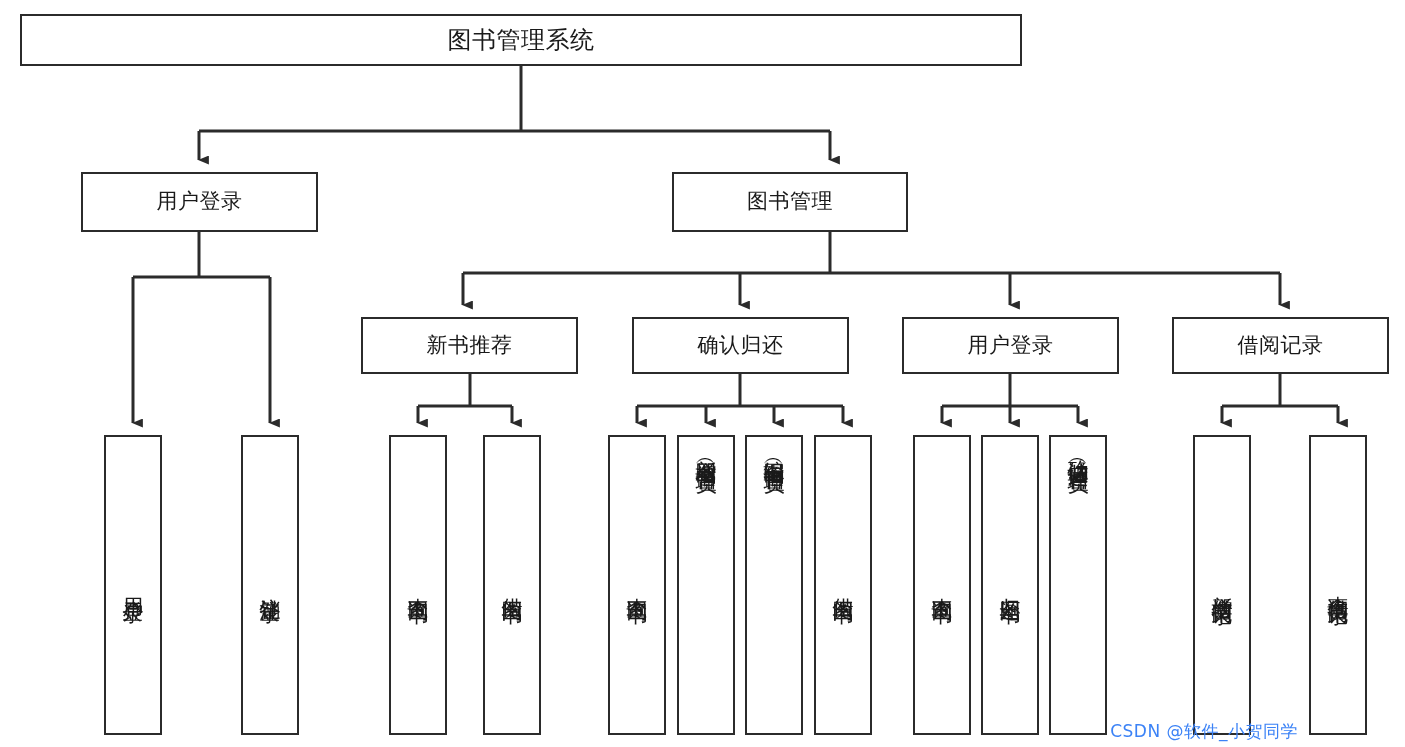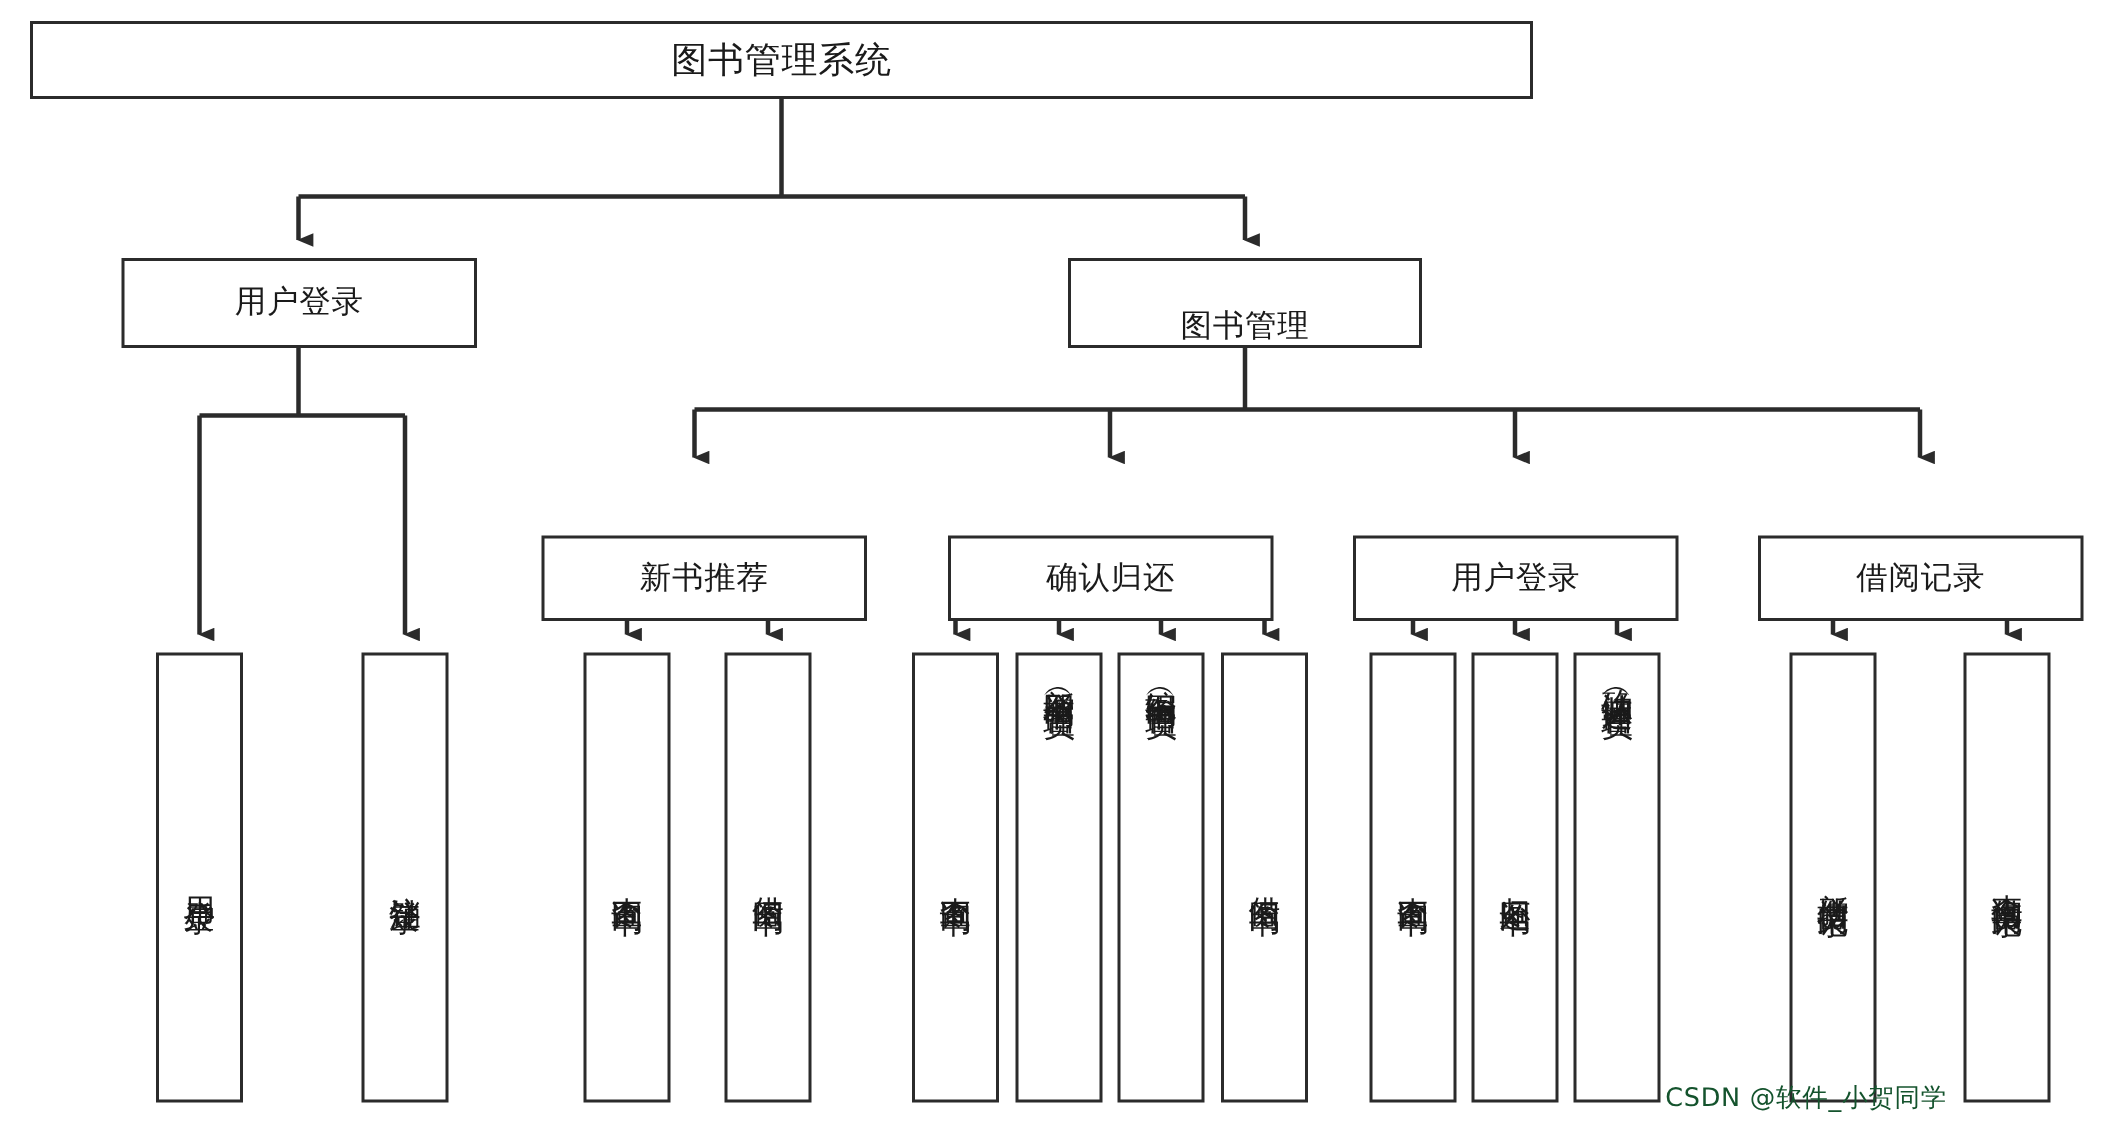--- a/index.html
+++ b/index.html
@@ -10,29 +10,29 @@
 
   .node{position:absolute;box-sizing:border-box;background:#ffffff;
         border:2px solid #2b2b2b;display:flex;align-items:center;justify-content:center;
         color:#1a1a1a;}
   .node .lbl{display:block;text-align:center;line-height:1.12;letter-spacing:.5px;}
 
   
   .h-node .lbl{writing-mode:horizontal-tb;}
   .node-root{font-size:24px;}
   .node-l1{font-size:21px;}
-  .node-l2{font-size:21px;margin-top:40px;}
+  .node-l2{font-size:21px;}
 
   
   .v-node{align-items:flex-start;justify-content:center;padding-top:6px;}
   .v-node.centerv{align-items:center;padding-top:0;}
   .v-node .lbl{writing-mode:vertical-rl;text-orientation:upright;
                font-size:21px;line-height:1.05;letter-spacing:2px;}
 
-  .watermark{position:absolute;right:8px;bottom:4px;font-size:17px;color:#14532d;
+  .watermark{position:absolute;right:8px;bottom:4px;font-size:17px;color:#3b82f6;
              letter-spacing:.5px;white-space:nowrap;}
 </style>
 </head>
 <body>
 
 <div id="stage">
 
   <svg class="edges" viewBox="0 0 1405 747" xmlns="http://www.w3.org/2000/svg">
     <defs>
       <marker id="arw" viewBox="0 0 10 12" refX="5" refY="11" markerWidth="9" markerHeight="11" orient="auto-start-reverse" markerUnits="userSpaceOnUse">
@@ -83,21 +83,21 @@
     </g>
   </svg>
 
   <div class="node h-node node-root" style="left:20px;top:14px;width:1002px;height:52px;">
     <span class="lbl">图书管理系统</span>
   </div>
 
   <div class="node h-node node-l1" style="left:81px;top:172px;width:237px;height:60px;">
     <span class="lbl">用户登录</span>
   </div>
-  <div class="node h-node node-l1" style="left:712px;top:172px;width:236px;height:60px;align-items:flex-end;">
+  <div class="node h-node node-l1" style="left:672px;top:172px;width:236px;height:60px;">
     <span class="lbl">图书管理</span>
   </div>
 
   <div class="node h-node node-l2" style="left:361px;top:317px;width:217px;height:57px;">
     <span class="lbl">新书推荐</span>
   </div>
   <div class="node h-node node-l2" style="left:632px;top:317px;width:217px;height:57px;">
     <span class="lbl">确认归还</span>
   </div>
   <div class="node h-node node-l2" style="left:902px;top:317px;width:217px;height:57px;">

